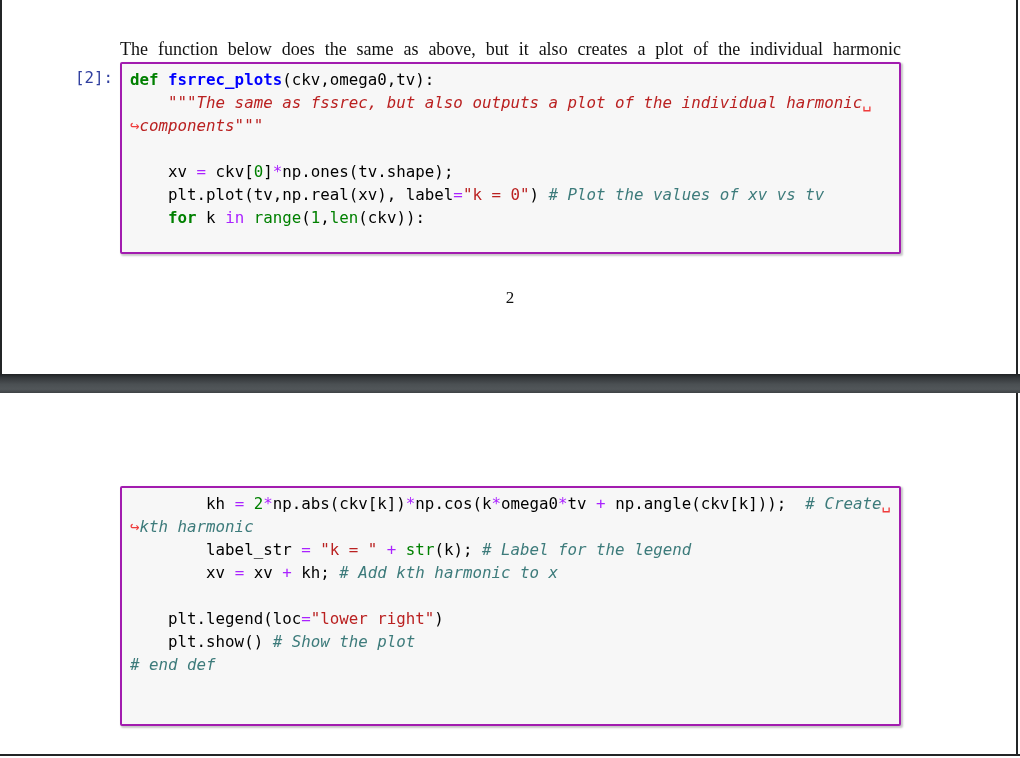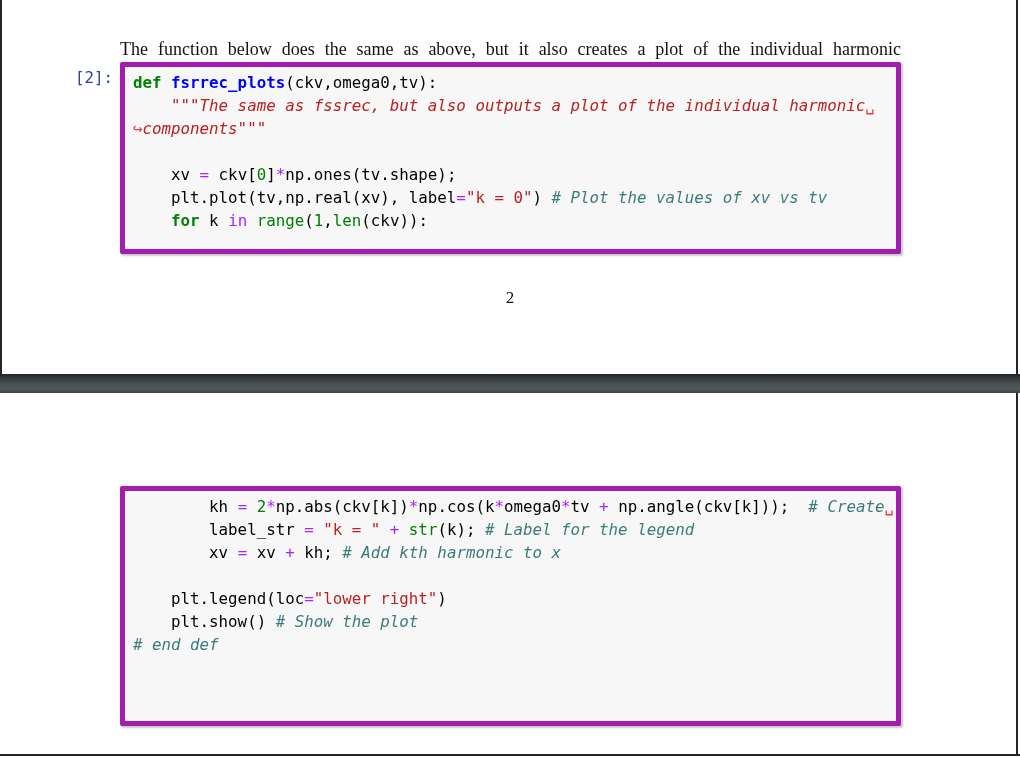--- a/index.html
+++ b/index.html
@@ -37,21 +37,21 @@
   #page-number {
     position: absolute;
     left: 0; top: 288px; width: 1020px;
     text-align: center; font-size: 17px; color: #111111;
   }
   
   .code-cell {
     position: absolute;
     left: 120px; width: 781px;
     background: #f7f7f7;
-    border: 5px solid #a21caf;
+    border: 2px solid #a21caf;
     border-radius: 2px;
     box-shadow: 1.5px 1.5px 2px rgba(0,0,0,0.22);
     padding: 4px 8px;
     overflow: hidden;
   }
   #cell-1 { top: 62px;  height: 192px; }
   #cell-2 { top: 486px; height: 240px; }
   .code-line {
     white-space: pre;
     font-family: "DejaVu Sans Mono", monospace;
@@ -104,20 +104,21 @@
       </div>
   </div>
 
   <div id="page-number">2</div>
 
   <div id="page-gap"></div>
 
   <div id="cell-2" class="code-cell">
     <div>
         <div class="code-line"><span class="tok-p">        kh </span><span class="tok-o">=</span><span class="tok-p"> </span><span class="tok-m">2</span><span class="tok-o">*</span><span class="tok-p">np.abs(ckv[k])</span><span class="tok-o">*</span><span class="tok-p">np.cos(k</span><span class="tok-o">*</span><span class="tok-p">omega0</span><span class="tok-o">*</span><span class="tok-p">tv </span><span class="tok-o">+</span><span class="tok-p"> np.angle(ckv[k]));  </span><span class="tok-c1"># Create</span><span class="tok-wr">␣</span></div>
+        <div class="code-line"><span class="tok-wr">↪</span><span class="tok-c1">kth harmonic</span></div>
         <div class="code-line"><span class="tok-p">        label_str </span><span class="tok-o">=</span><span class="tok-p"> </span><span class="tok-s">"k = "</span><span class="tok-p"> </span><span class="tok-o">+</span><span class="tok-p"> </span><span class="tok-nb">str</span><span class="tok-p">(k); </span><span class="tok-c1"># Label for the legend</span></div>
         <div class="code-line"><span class="tok-p">        xv </span><span class="tok-o">=</span><span class="tok-p"> xv </span><span class="tok-o">+</span><span class="tok-p"> kh; </span><span class="tok-c1"># Add kth harmonic to x</span></div>
         <div class="code-line">&nbsp;</div>
         <div class="code-line"><span class="tok-p">    plt.legend(loc</span><span class="tok-o">=</span><span class="tok-s">"lower right"</span><span class="tok-p">)</span></div>
         <div class="code-line"><span class="tok-p">    plt.show() </span><span class="tok-c1"># Show the plot</span></div>
         <div class="code-line"><span class="tok-c1"># end def</span></div>
       </div>
   </div>
 
   <div id="edge-left" class="edge"></div>

